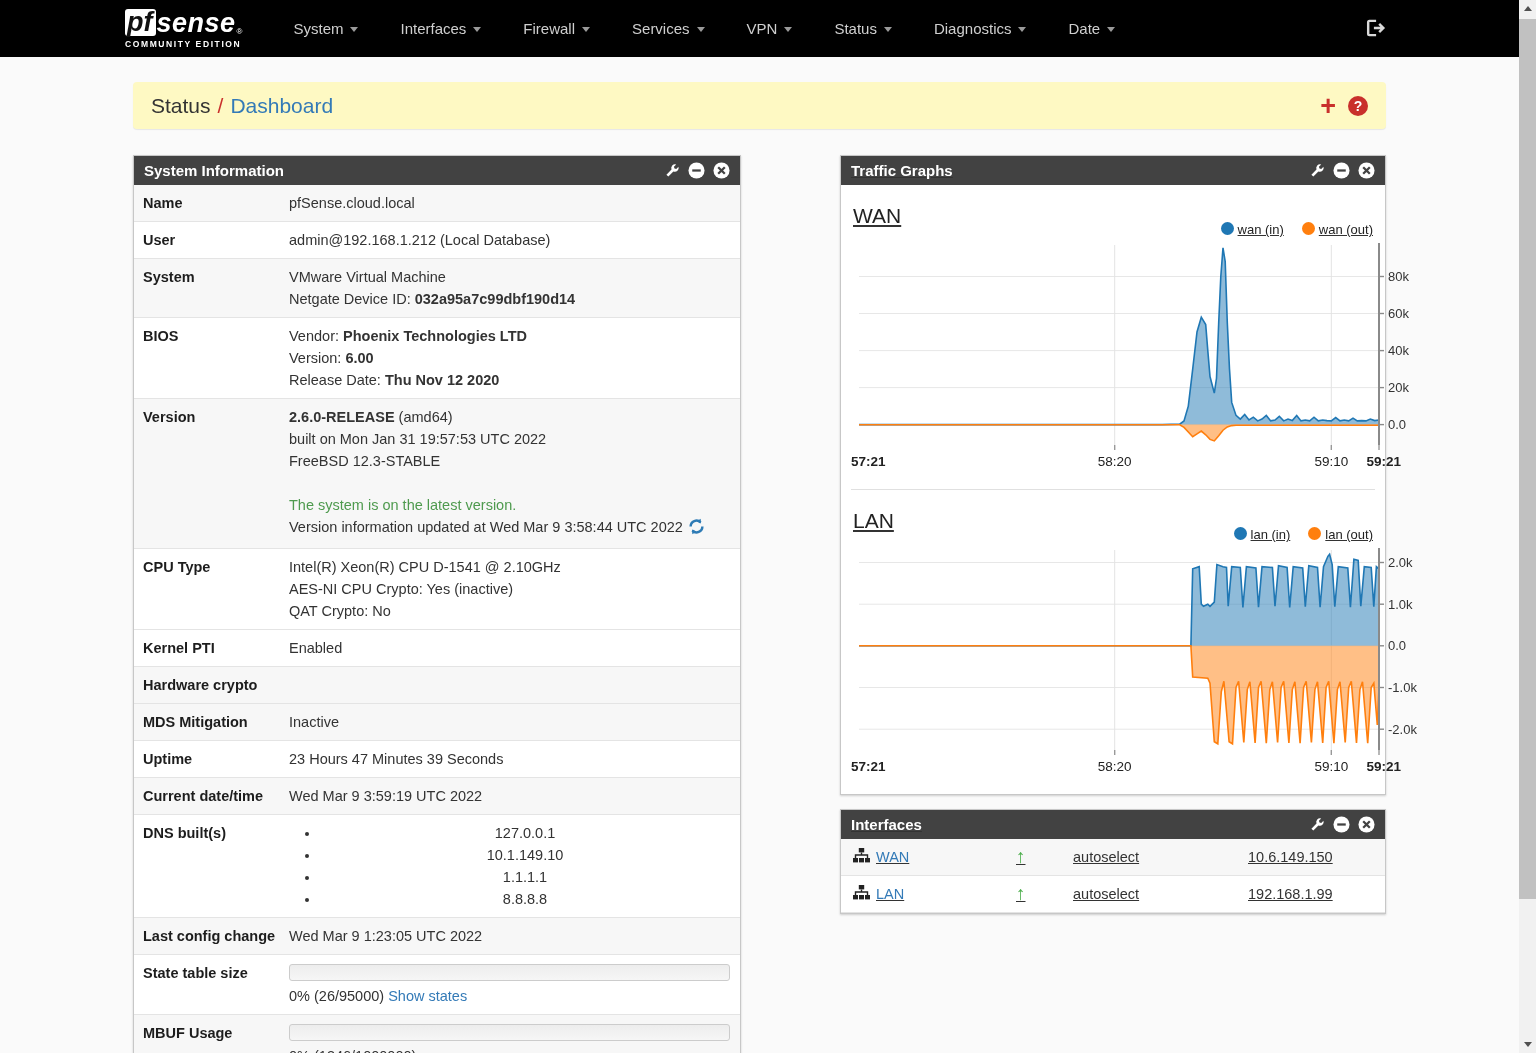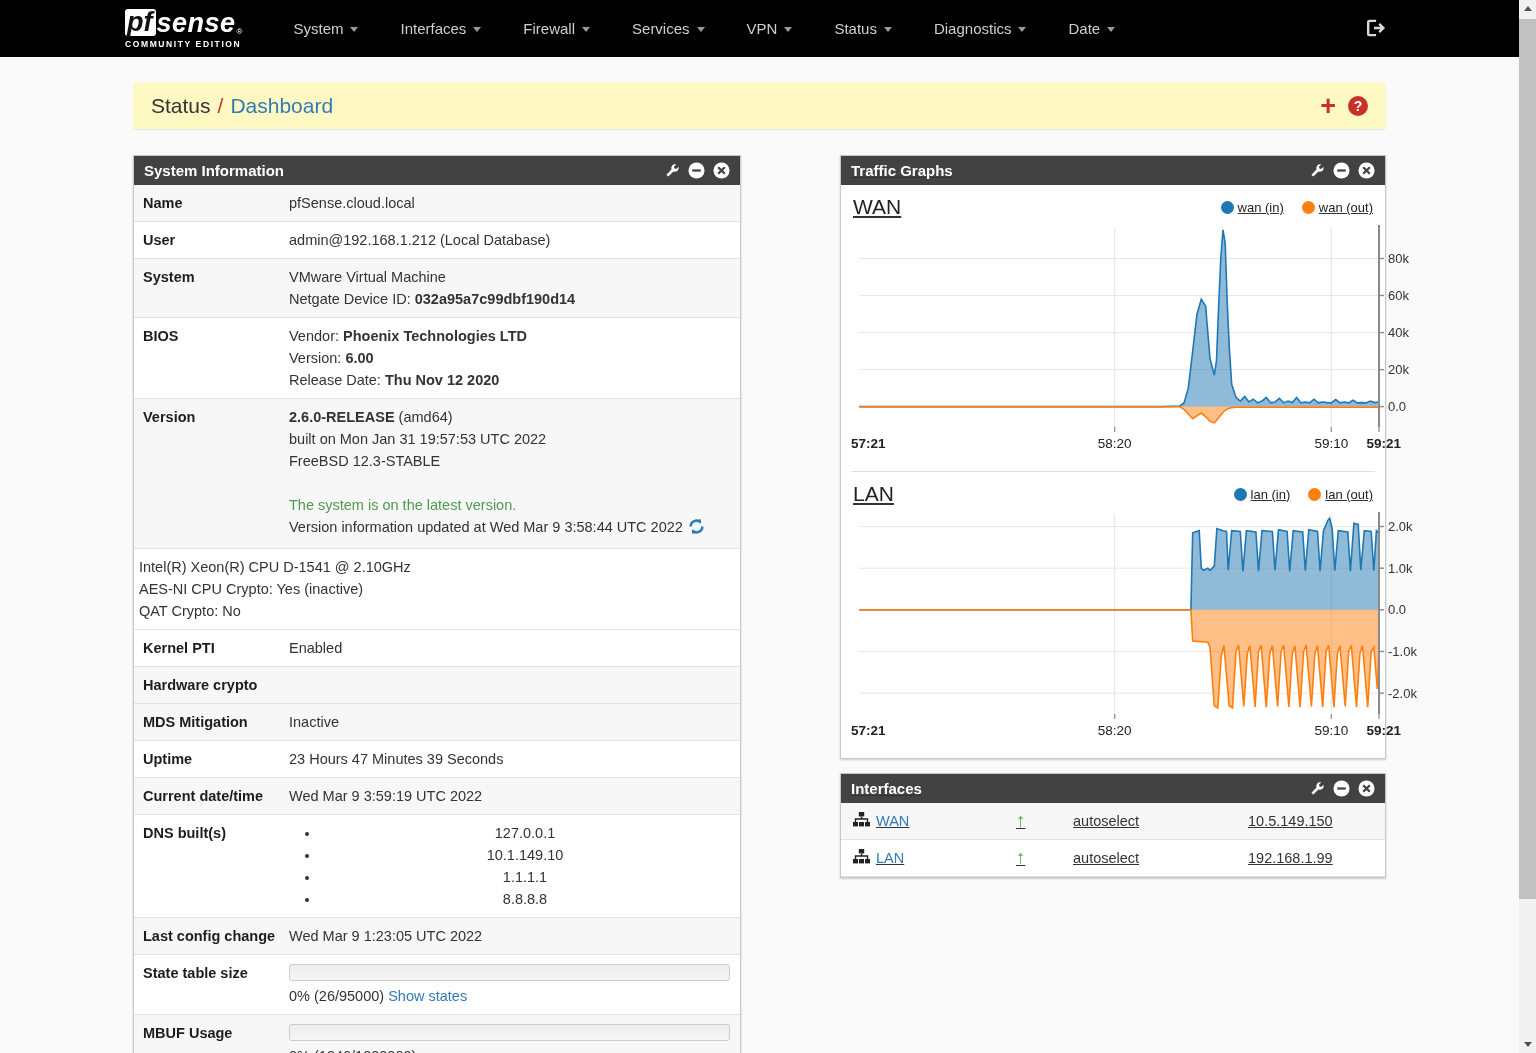--- a/index.html
+++ b/index.html
@@ -86,21 +86,21 @@
   a.link { color:#337ab7; text-decoration:none; cursor:pointer; }
   .refresh-wrap { display:inline-block; vertical-align:-3px; margin-left:5px; cursor:pointer; }
 
   
   .tg-body { padding:6px 10px 4px 10px; }
   .chart-block { padding:2px 0 4px 0; }
   .chart-block + .chart-block { border-top:1px solid #e0e0e0; margin-top:4px; padding-top:8px; }
   .chart-header { display:flex; align-items:center; padding:2px 2px 0 2px; }
   .chart-title { font-size:21px; color:#222; }
   .chart-legend { margin-left:auto; display:flex; align-items:center; gap:18px; font-size:13px; color:#222; }
-  .legend-item { display:flex; align-items:center; gap:4px; }
+  .legend-item { display:flex; align-items:flex-start; gap:4px;margin-top:27px; }
   .legend-dot { width:13px; height:13px; border-radius:50%; display:inline-block; }
 
   
   .if-row { display:flex; align-items:center; border-bottom:1px solid #e4e4e4; font-size:14.5px; height:37px; padding:0 12px; }
   .if-row.striped { background:#f7f7f7; }
   .if-name { width:163px; display:flex; align-items:center; gap:6px; }
   .if-arrow { width:57px; color:#4cae4c; font-size:19px; font-weight:bold; }
   .if-media { width:175px; }
   .if-ip { flex:1; }
 </style>
@@ -244,20 +244,21 @@
                 <div class="si-line"><span class="si-green">The system is on the latest version.</span></div>
                 <div class="si-line"><span>Version information updated at Wed Mar 9 3:58:44 UTC 2022</span><span class="refresh-wrap"><svg width="17" height="17" viewBox="0 0 18 18">
                       <path d="M15.2 9a6.2 6.2 0 0 1-10.6 4.4" fill="none" stroke="#2e7bb5" stroke-width="2.6"></path>
                       <path d="M2.8 9a6.2 6.2 0 0 1 10.6-4.4" fill="none" stroke="#2e7bb5" stroke-width="2.6"></path>
                       <path d="M13.4 0.8 l0.3 5 -4.6-2.2 z" fill="#2e7bb5"></path>
                       <path d="M4.6 17.2 l-0.3-5 4.6 2.2 z" fill="#2e7bb5"></path>
                     </svg></span></div>
               </div>
             </div>
             <div class="si-row">
+              <div class="si-label">CPU Type</div>
               <div class="si-value">
                 <div class="si-line"><span>Intel(R) Xeon(R) CPU D-1541 @ 2.10GHz</span></div>
                 <div class="si-line"><span>AES-NI CPU Crypto: Yes (inactive)</span></div>
                 <div class="si-line"><span>QAT Crypto: No</span></div>
               </div>
             </div>
             <div class="si-row">
               <div class="si-label">Kernel PTI</div>
               <div class="si-value">
                 <div class="si-line"><span>Enabled</span></div>
@@ -466,21 +467,21 @@
                     <rect x="5.8" y="0" width="5.4" height="4.4" fill="#222"></rect>
                     <path d="M8.5 4.4 V7 M2.5 10 V7 H14.5 V10" fill="none" stroke="#222" stroke-width="1.4"></path>
                     <rect x="0" y="10" width="5" height="4.4" fill="#222"></rect>
                     <rect x="6" y="10" width="5" height="4.4" fill="#222"></rect>
                     <rect x="12" y="10" width="5" height="4.4" fill="#222"></rect>
                   </svg></span>
                 <a class="link">WAN</a>
               </div>
               <div class="if-arrow">↑</div>
               <div class="if-media">autoselect</div>
-              <div class="if-ip">10.5.149.150</div>
+              <div class="if-ip">10.6.149.150</div>
             </div>
             <div class="if-row">
               <div class="if-name">
                 <span><svg width="17" height="15" viewBox="0 0 17 15">
                     <rect x="5.8" y="0" width="5.4" height="4.4" fill="#222"></rect>
                     <path d="M8.5 4.4 V7 M2.5 10 V7 H14.5 V10" fill="none" stroke="#222" stroke-width="1.4"></path>
                     <rect x="0" y="10" width="5" height="4.4" fill="#222"></rect>
                     <rect x="6" y="10" width="5" height="4.4" fill="#222"></rect>
                     <rect x="12" y="10" width="5" height="4.4" fill="#222"></rect>
                   </svg></span>

